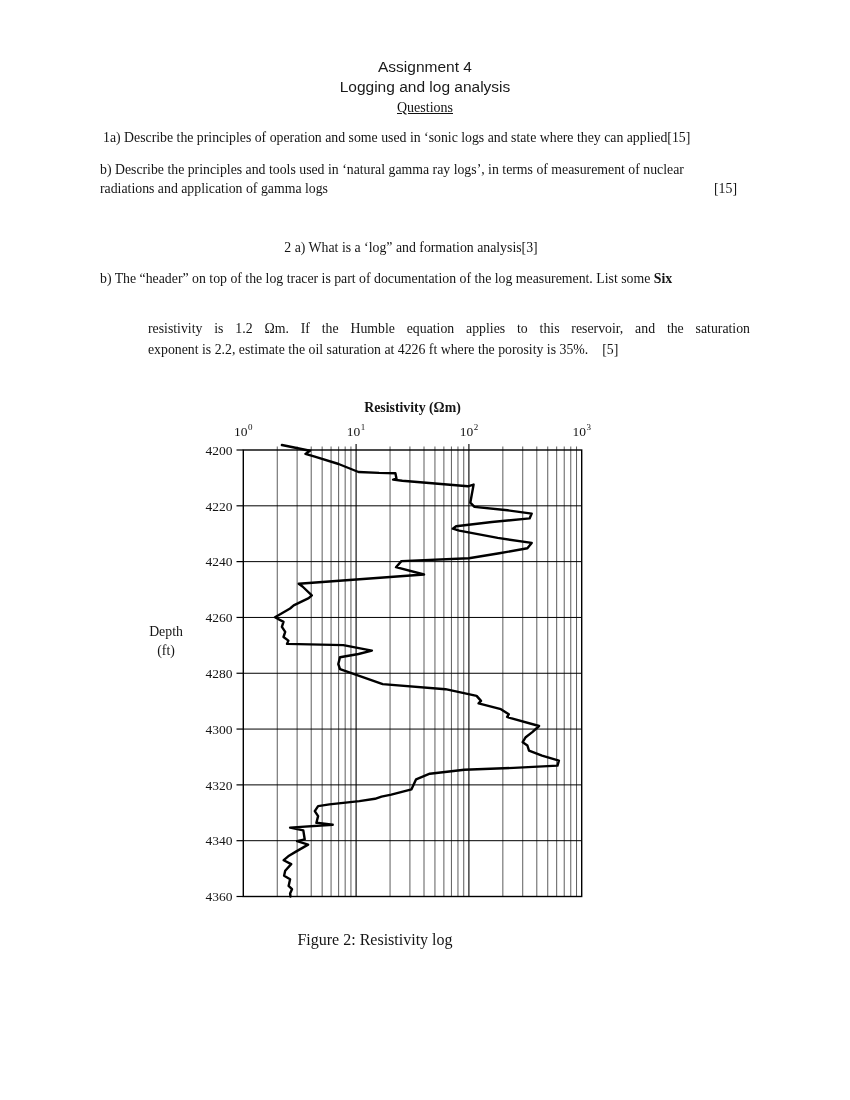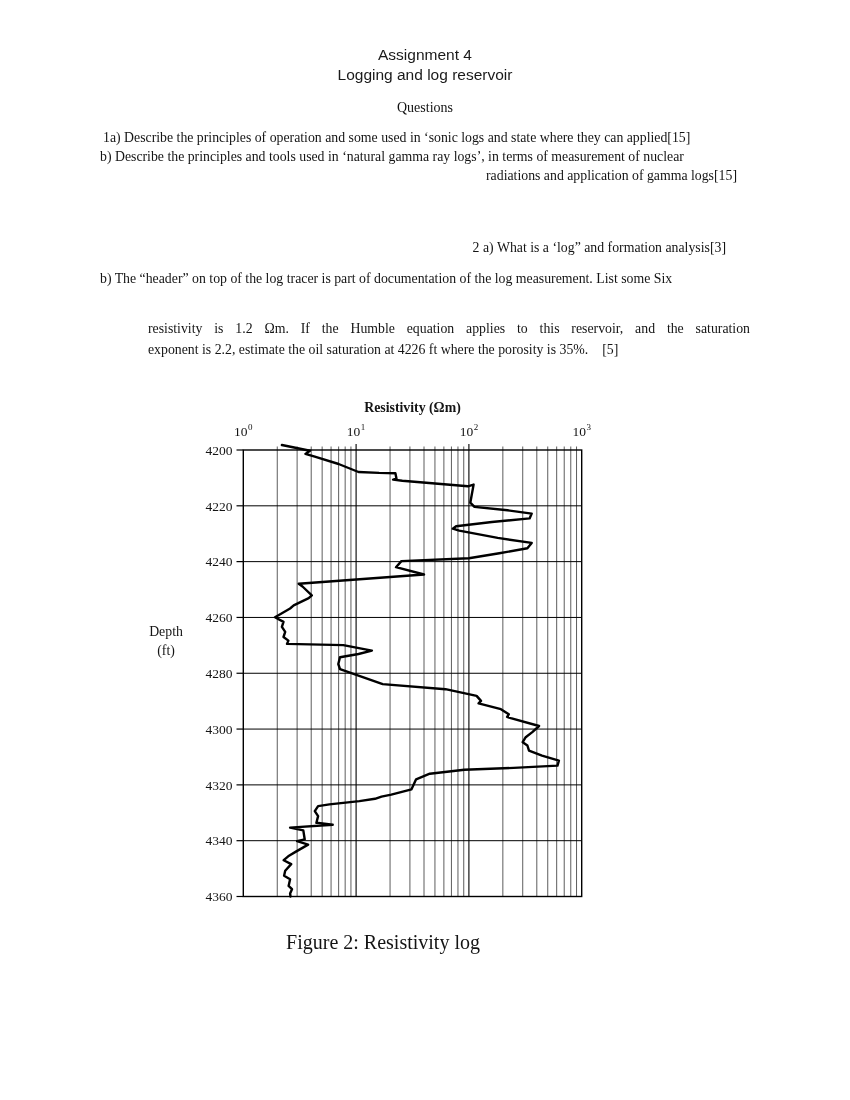--- a/index.html
+++ b/index.html
@@ -1,43 +1,43 @@
 <!DOCTYPE html>
 <html><head>
 <meta charset="utf-8">
 <style>
   html,body{margin:0;padding:0;background:#e8e8e8;}
   .page{position:relative;width:850px;height:1100px;background:#ffffff;color:#111;
         font-family:"Liberation Serif","DejaVu Serif",serif;overflow:hidden;}
   .abs{position:absolute;}
-  .sans{font-family:"Liberation Sans","DejaVu Sans",sans-serif;}
+  .sans{font-family:"Liberation Sans","DejaVu Sans",sans-serif;margin-top:12px;}
   .doc-title{top:45px;left:0;width:850px;text-align:center;font-size:15.5px;line-height:19.5px;color:#1a1a1a;}
-  .questions-heading{top:100px;left:0;width:850px;text-align:center;font-size:14px;}
+  .questions-heading{top:100px;left:0;width:850px;text-align:center;font-size:14px;text-decoration:underline;}
   .para{font-size:13.8px;color:#141414;}
   .q1a{top:130px;left:103px;width:660px;}
-  .q1b{top:148px;left:100px;width:637px;line-height:18.5px;}
-  .q2a{top:240px;left:108px;width:618px;display:flex;justify-content:flex-end;}
+  .q1b{top:161px;left:100px;width:637px;line-height:18.5px;}
+  .q2a{top:240px;left:102px;width:618px;display:flex;justify-content:center;}
   .q2b{top:270px;left:100px;width:622px;line-height:18.5px;}
   .q2c{top:319px;left:100px;width:650px;line-height:20.5px;}
-  .line-flex{display:flex;justify-content:flex-end;}
+  .line-flex{display:flex;justify-content:space-between;}
   .just{text-align:justify;text-align-last:justify;}
   .indent{padding-left:48px;box-sizing:border-box;font-family:Liberation Serif, serif;}
-  .bold{font-weight:normal;}
+  .bold{font-weight:bold;}
   .mark-gap{margin-left:14px;}
-  .caption{top:931px;left:148px;width:470px;text-align:center;font-size:20px;color:#141414;}
+  .caption{top:931px;left:140px;width:470px;text-align:center;font-size:16px;color:#141414;}
   svg text{font-family:"Liberation Serif","DejaVu Serif",serif;fill:#141414;}
 </style>
 </head>
 <body>
 
 <div class="page">
 
   <div class="abs doc-title sans">
     <div>Assignment 4</div>
-    <div>Logging and log reservoir</div>
+    <div>Logging and log analysis</div>
   </div>
 
   <div class="abs questions-heading">Questions</div>
 
   <div class="abs para q1a"><span>1a) Describe the principles of operation and some used in ‘sonic logs and state where they can applied</span><span>[15]</span></div>
 
   <div class="abs para q1b">
     <div>b) Describe the principles and tools used in ‘natural gamma ray logs’, in terms of measurement of nuclear</div>
     <div class="line-flex">
       <span>radiations and application of gamma logs</span>

